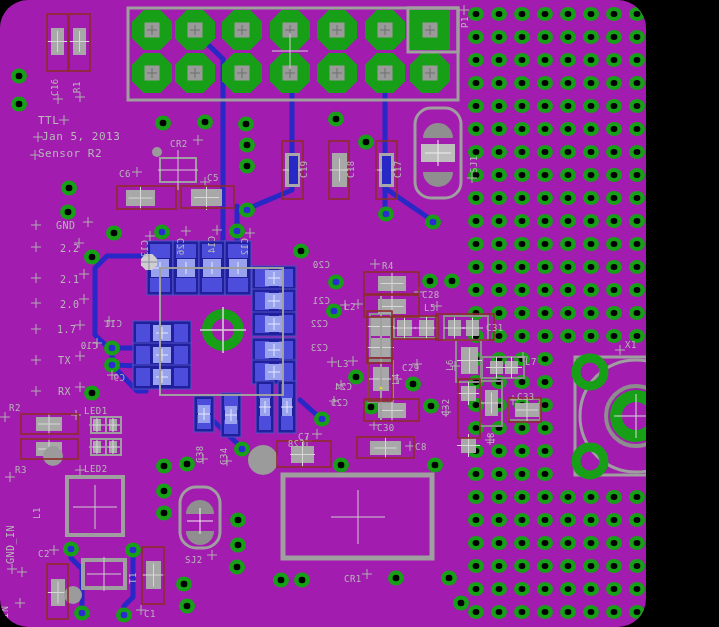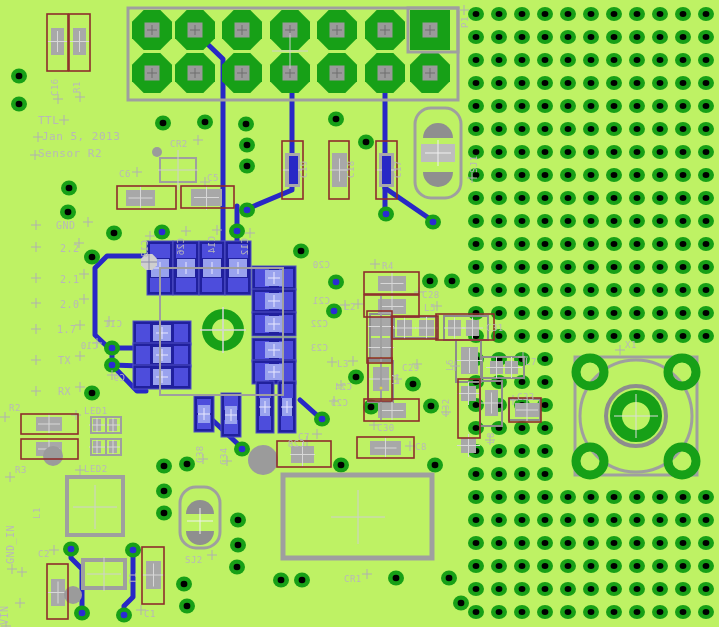--- a/index.html
+++ b/index.html
@@ -1,17 +1,17 @@
 <!DOCTYPE html>
 <html><head>
 <meta charset="utf-8">
 <style>
   html,body{margin:0;padding:0;background:#000;}
-  #stage{position:relative;width:719px;height:627px;background:#bef264;overflow:hidden;
-         font-family:"DejaVu Sans Mono", monospace;}
+  #stage{position:relative;width:646px;height:627px;background:#a21caf;overflow:hidden;
+         font-family:"DejaVu Sans Mono", monospace;border-radius:28px;}
   svg text{font-family:"DejaVu Sans Mono", monospace;}
 </style>
 </head>
 <body>
 
 <div id="stage">
   <svg id="pcb" width="719" height="627" viewBox="0 0 719 627">
       <g>
         <polyline points="195,32 223,59 223,243" fill="none" stroke="#2828c6" stroke-width="5" stroke-linejoin="round" stroke-linecap="round"></polyline>
         <polyline points="292,77 292,190 247,209" fill="none" stroke="#2828c6" stroke-width="5" stroke-linejoin="round" stroke-linecap="round"></polyline>

